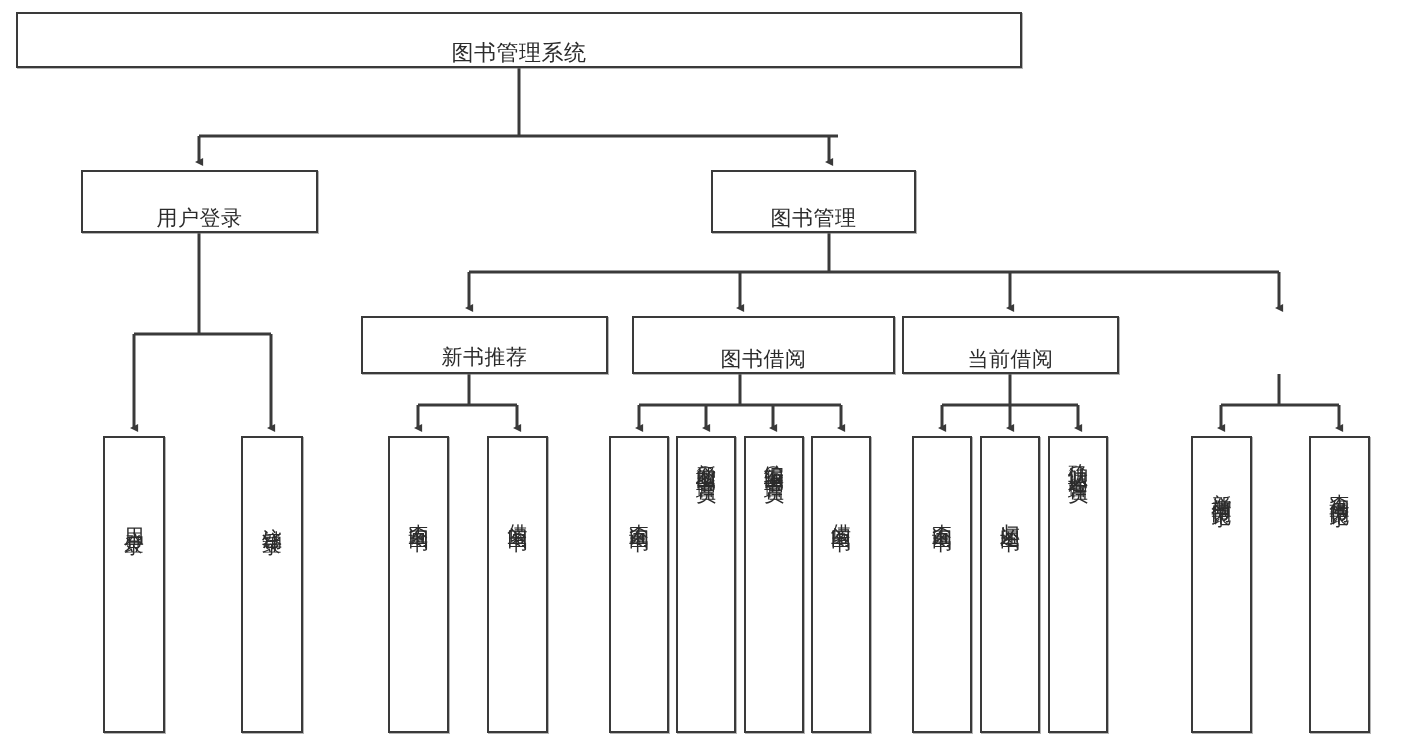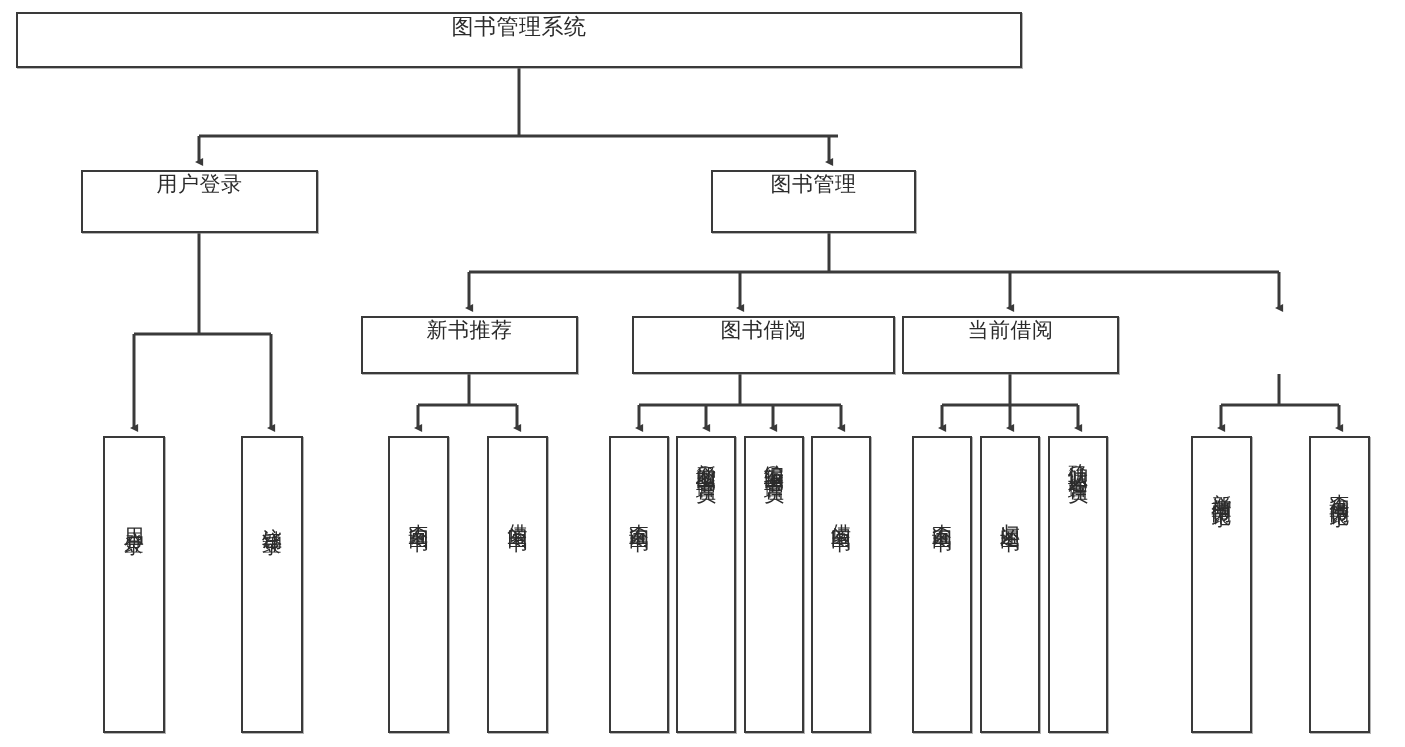--- a/index.html
+++ b/index.html
@@ -26,21 +26,21 @@
     height: 747px;
     pointer-events: none;
   }
   .node {
     position: absolute;
     box-sizing: border-box;
     background: #ffffff;
     border: 2px solid #3a3a3a;
     box-shadow: 1px 1px 0 rgba(120,120,120,0.55);
     display: flex;
-    align-items: flex-start;
+    align-items: flex-end;
     justify-content: center;
     color: #2b2b2b;
     z-index: 2;
   }
   .node-label {
     display: block;
     text-align: center;
     line-height: 1.18;
     letter-spacing: 0.5px;
     white-space: pre-line;
@@ -136,21 +136,21 @@
   </div>
 
   <div class="node horizontal" style="left:81px; top:170px; width:237px; height:63px;">
     <span class="node-label">用户登录</span>
   </div>
 
   <div class="node horizontal" style="left:711px; top:170px; width:205px; height:63px;">
     <span class="node-label">图书管理</span>
   </div>
 
-  <div class="node horizontal" style="left:361px; top:316px; width:217px; height:58px;">
+  <div class="node horizontal" style="left:361px; top:316px; width:247px; height:58px;font-family:Liberation Mono, monospace;">
     <span class="node-label">新书推荐</span>
   </div>
 
   <div class="node horizontal" style="left:632px; top:316px; width:263px; height:58px;">
     <span class="node-label">图书借阅</span>
   </div>
 
   <div class="node horizontal" style="left:902px; top:316px; width:217px; height:58px;">
     <span class="node-label">当前借阅</span>
   </div>

